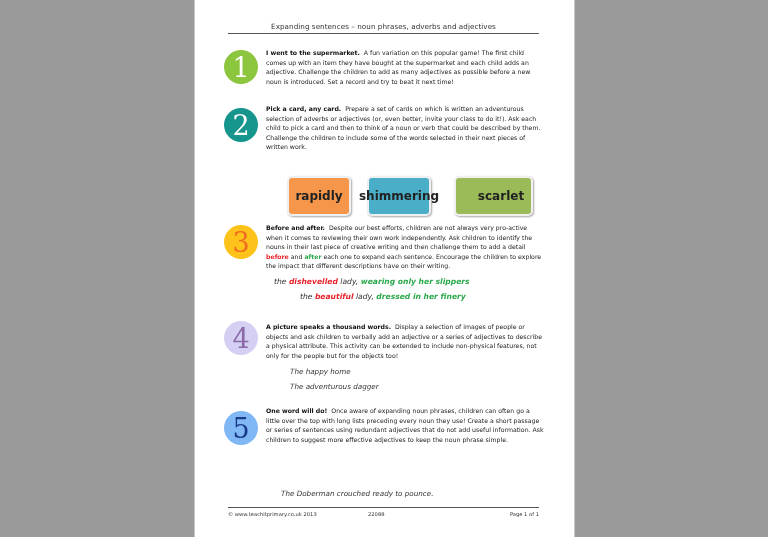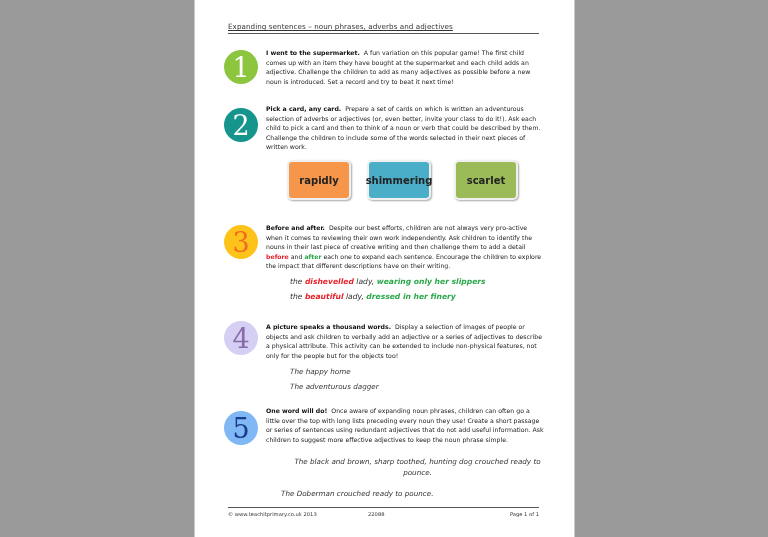--- a/index.html
+++ b/index.html
@@ -1,27 +1,27 @@
 <!DOCTYPE html>
 <html><head>
 <meta charset="utf-8">
 <style>
   html, body { margin:0; padding:0; }
   body { width:768px; height:537px; background:#9a9a9a; position:relative; overflow:hidden; font-family:"DejaVu Sans", sans-serif; }
   .page { position:absolute; left:194px; top:0; width:379px; height:537px; background:#fff; border-left:1px solid #c8c8c8; border-right:1px solid #c8c8c8; }
-  .header { position:absolute; left:33px; right:35px; top:22px; height:11px; border-bottom:1px solid #555; text-align:left; font-size:7.2px; color:#333; line-height:9px; letter-spacing:0.05px;text-decoration:underline; }
+  .header { position:absolute; left:33px; right:35px; top:22px; height:11px; border-bottom:1px solid #555; text-align:center; font-size:7.2px; color:#333; line-height:9px; letter-spacing:0.05px; }
   .circle { position:absolute; left:29px; width:34px; height:34px; border-radius:50%; display:flex; align-items:center; justify-content:center; font-family:"DejaVu Serif", serif; font-size:27px; line-height:1; }
   .para { position:absolute; left:71px; width:278px; font-size:6.2px; line-height:9.6px; color:#222; }
   .para b { font-weight:bold; color:#111; }
   .red { color:#e8222b; font-weight:bold; }
   .grn { color:#2aa84a; font-weight:bold; }
   .cards { position:absolute; top:160px; left:92px; width:240px; height:38px; }
-  .card { position:absolute; top:0; width:60px; height:36px; border-radius:5px; border:2px solid #f0f0f0; box-shadow:1px 1px 2px rgba(0,0,0,0.35); display:flex; align-items:center; justify-content:center; font-size:10px; font-weight:bold; color:#222; }
+  .card { position:absolute; top:16px; width:60px; height:36px; border-radius:5px; border:2px solid #f0f0f0; box-shadow:1px 1px 2px rgba(0,0,0,0.35); display:flex; align-items:center; justify-content:center; font-size:12px; font-weight:bold; color:#222; }
   .ex { position:absolute; font-style:italic; font-size:7.6px; color:#333; }
-  .ex2 { position:absolute; font-style:italic; font-size:7.2px; color:#333;text-align:center; }
+  .ex2 { position:absolute; font-style:italic; font-size:7.2px; color:#333; }
   .footer { position:absolute; left:33px; right:35px; top:507px; border-top:1px solid #555; font-size:5.2px; color:#333; padding-top:2px; }
   .footer span { position:absolute; top:3px; }
 </style>
 </head>
 <body>
 
 <div class="page">
   <div class="header">
     <span>Expanding sentences – noun phrases, adverbs and adjectives</span>
   </div>
@@ -41,36 +41,36 @@
     <b>Pick a card, any card.</b>&nbsp;
     <span>Prepare a set of cards on which is written an adventurous selection of adverbs or adjectives (or, even better, invite your class to do it!).  Ask each child to pick a card and then to think of a noun or verb that could be described by them.  Challenge the children to include some of the words selected in their next pieces of written work.</span>
   </div>
   <div class="cards">
     <div class="card" style="left:0;background:#f5964a;">
       <span>rapidly</span>
     </div>
     <div class="card" style="left:80px;background:#4aaec9;text-align:center;">
       <span>shimmering</span>
     </div>
-    <div class="card" style="left:167px;background:#9bbb59;">
+    <div class="card" style="left:167px;background:#9bbb59;padding-left:15px;">
       <span>scarlet</span>
     </div>
   </div>
 
   <div class="circle" style="top:225px;background:#fdc31a;color:#f26a21;">
     <span>3</span>
   </div>
   <div class="para" style="top:223px;">
     <b>Before and after.</b>&nbsp;
     <span>Despite our best efforts, children are not always very pro-active when it comes to reviewing their own work independently.  Ask children to identify the nouns in their last piece of creative writing and then challenge them to add a detail </span><span class="red">before</span><span> and </span><span class="grn">after</span><span> each one to expand each sentence.  Encourage the children to explore the impact that different descriptions have on their writing.</span>
   </div>
-  <div class="ex" style="left:95px;top:277px;">
+  <div class="ex" style="left:79px;top:277px;">
     <span>the </span><span class="red">dishevelled</span><span> lady, </span><span class="grn">wearing only her slippers</span>
   </div>
-  <div class="ex" style="left:95px;top:292px;">
+  <div class="ex" style="left:105px;top:292px;">
     <span>the </span><span class="red">beautiful</span><span> lady, </span><span class="grn">dressed in her finery</span>
   </div>
 
   <div class="circle" style="top:321px;background:#d4cff3;color:#8a6aa8;">
     <span>4</span>
   </div>
   <div class="para" style="top:322px;">
     <b>A picture speaks a thousand words.</b>&nbsp;
     <span>Display a selection of images of people or objects and ask children to verbally add an adjective or a series of adjectives to describe a physical attribute.  This activity can be extended to include non-physical features, not only for the people but for the objects too!</span>
   </div>
@@ -81,23 +81,20 @@
     <span>The adventurous dagger</span>
   </div>
 
   <div class="circle" style="top:411px;background:#7fb8f5;color:#1a3a8a;">
     <span>5</span>
   </div>
   <div class="para" style="top:406px;">
     <b>One word will do!</b>&nbsp;
     <span>Once aware of expanding noun phrases, children can often go a little over the top with long lists preceding every noun they use!  Create a short passage or series of sentences using redundant adjectives that do not add useful information.  Ask children to suggest more effective adjectives to keep the noun phrase simple.</span>
   </div>
-  <div class="ex2" style="left:95px;top:456px;width:255px;line-height:11px;">
-    <span>The black and brown, sharp toothed, hunting dog crouched ready to pounce.</span>
-  </div>
   <div class="ex2" style="left:86px;top:489px;">
     <span>The Doberman crouched ready to pounce.</span>
   </div>
 
   <div class="footer">
     <span style="left:0;">© www.teachitprimary.co.uk 2013</span>
     <span style="left:140px;">22088</span>
     <span style="right:0;">Page 1 of 1</span>
   </div>
 </div>

